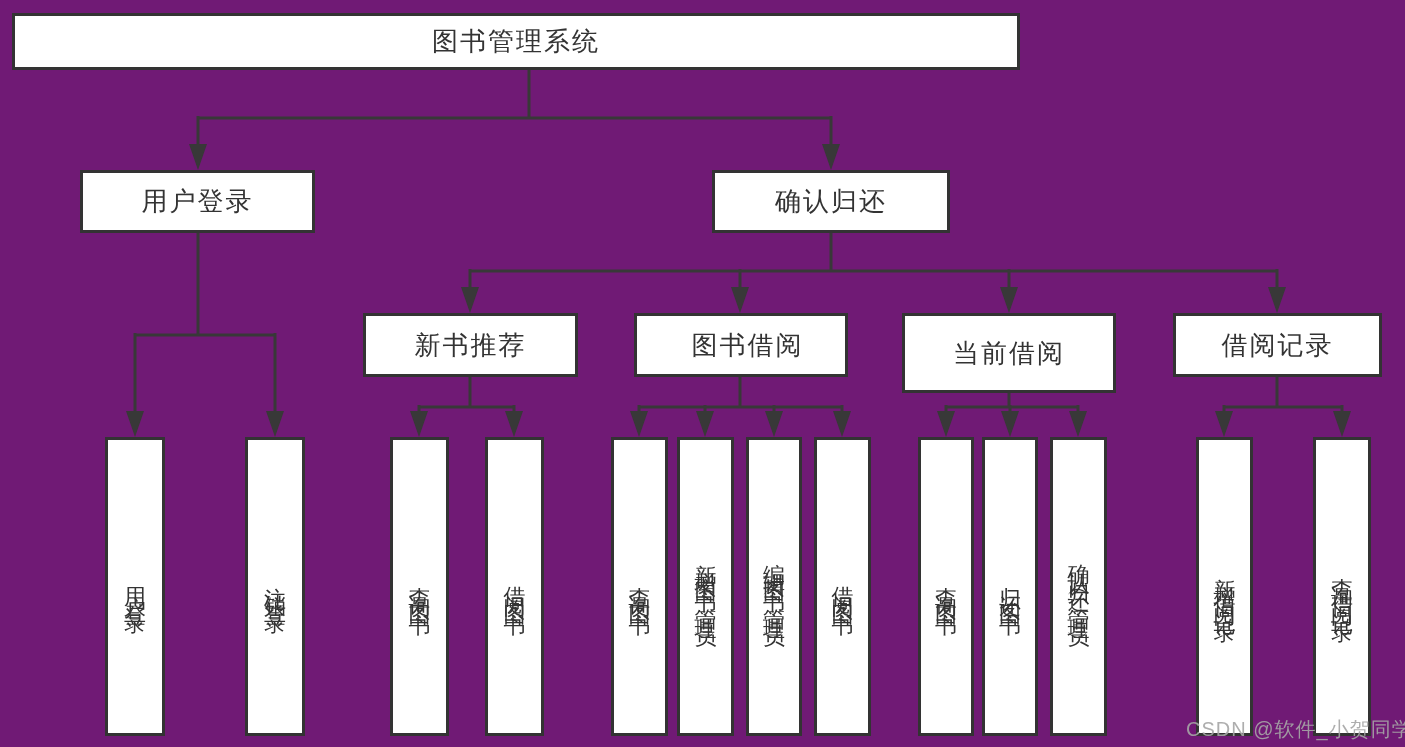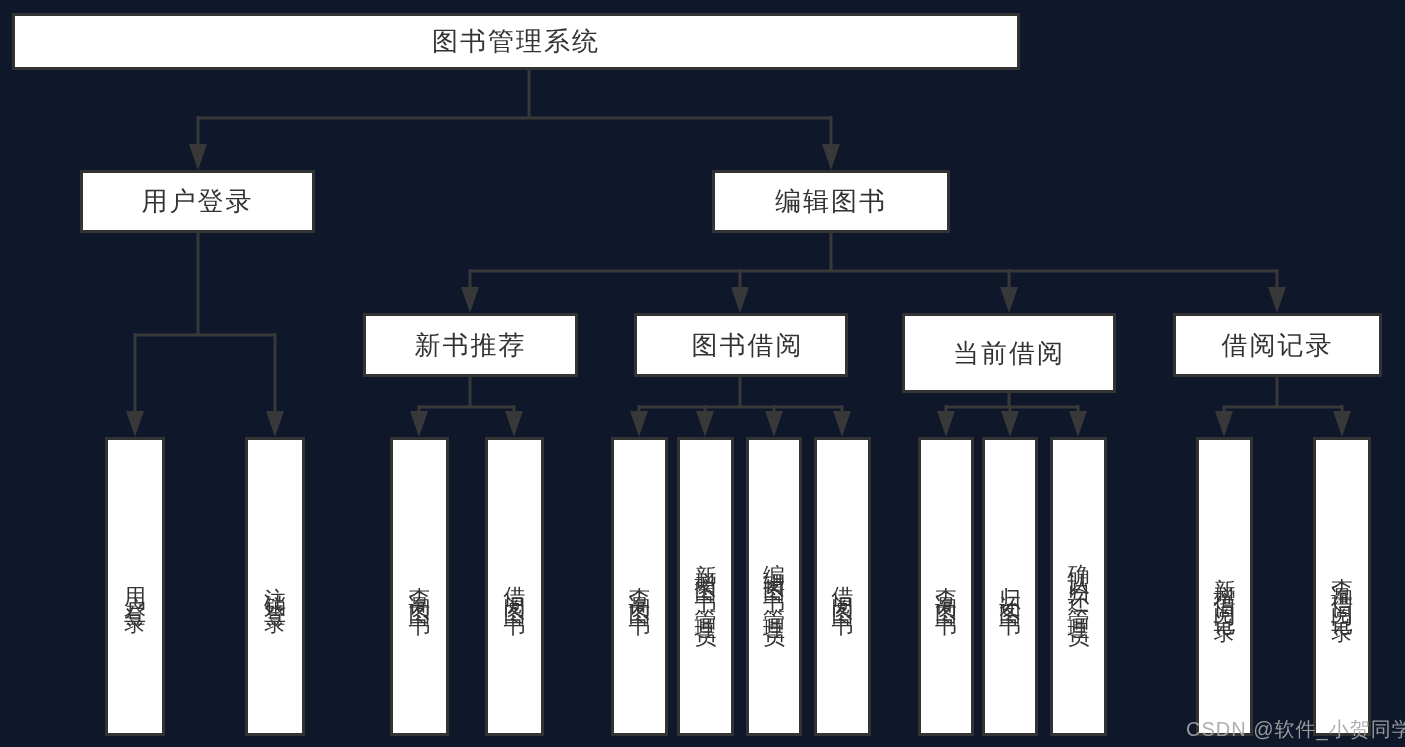--- a/index.html
+++ b/index.html
@@ -1,20 +1,20 @@
 <!DOCTYPE html>
 <html><head>
 <meta charset="utf-8">
 <style>
   html, body { margin: 0; padding: 0; background: #ffffff; }
   #canvas {
     position: relative;
     width: 1405px;
     height: 747px;
-    background: #0f172a;
+    background: #701a75;
     overflow: hidden;
     font-family: "Liberation Sans", "DejaVu Sans", sans-serif;
   }
   #connectors {
     position: absolute;
     left: 0; top: 0;
     width: 1405px; height: 747px;
     z-index: 1;
   }
   .hbox {
@@ -101,21 +101,21 @@
   </svg>
 
   <div class="hbox" style="left:12px; top:13px; width:1008px; height:57px;">
     <span>图书管理系统</span>
   </div>
 
   <div class="hbox" style="left:80px; top:170px; width:235px; height:63px;">
     <span>用户登录</span>
   </div>
   <div class="hbox" style="left:712px; top:170px; width:238px; height:63px;">
-    <span>编辑图书</span>
+    <span>确认归还</span>
   </div>
 
   <div class="hbox" style="left:363px; top:313px; width:215px; height:64px;text-align:right;">
     <span>新书推荐</span>
   </div>
   <div class="hbox" style="left:634px; top:313px; width:214px; height:64px;padding-left:13px;">
     <span>图书借阅</span>
   </div>
   <div class="hbox" style="left:902px; top:313px; width:214px; height:80px;">
     <span>当前借阅</span>

